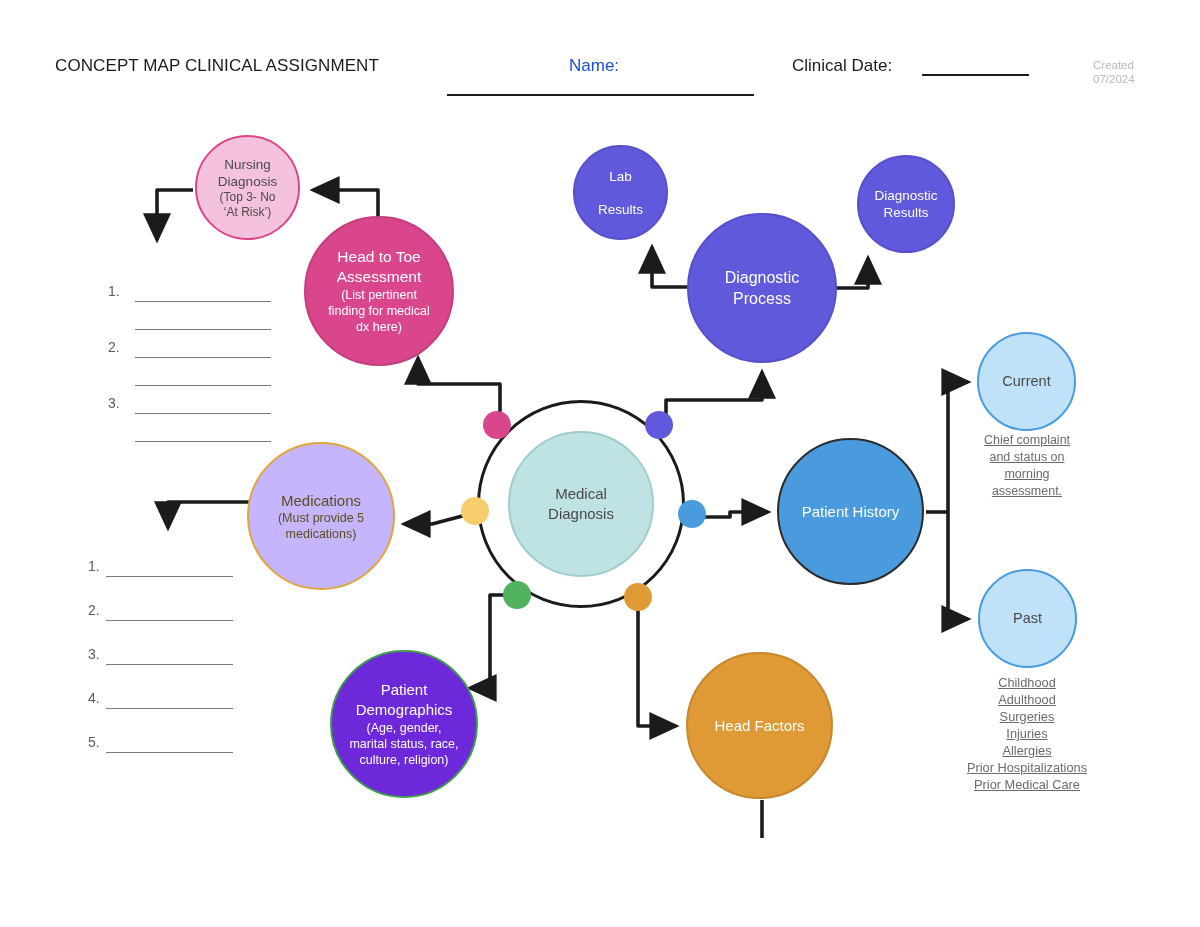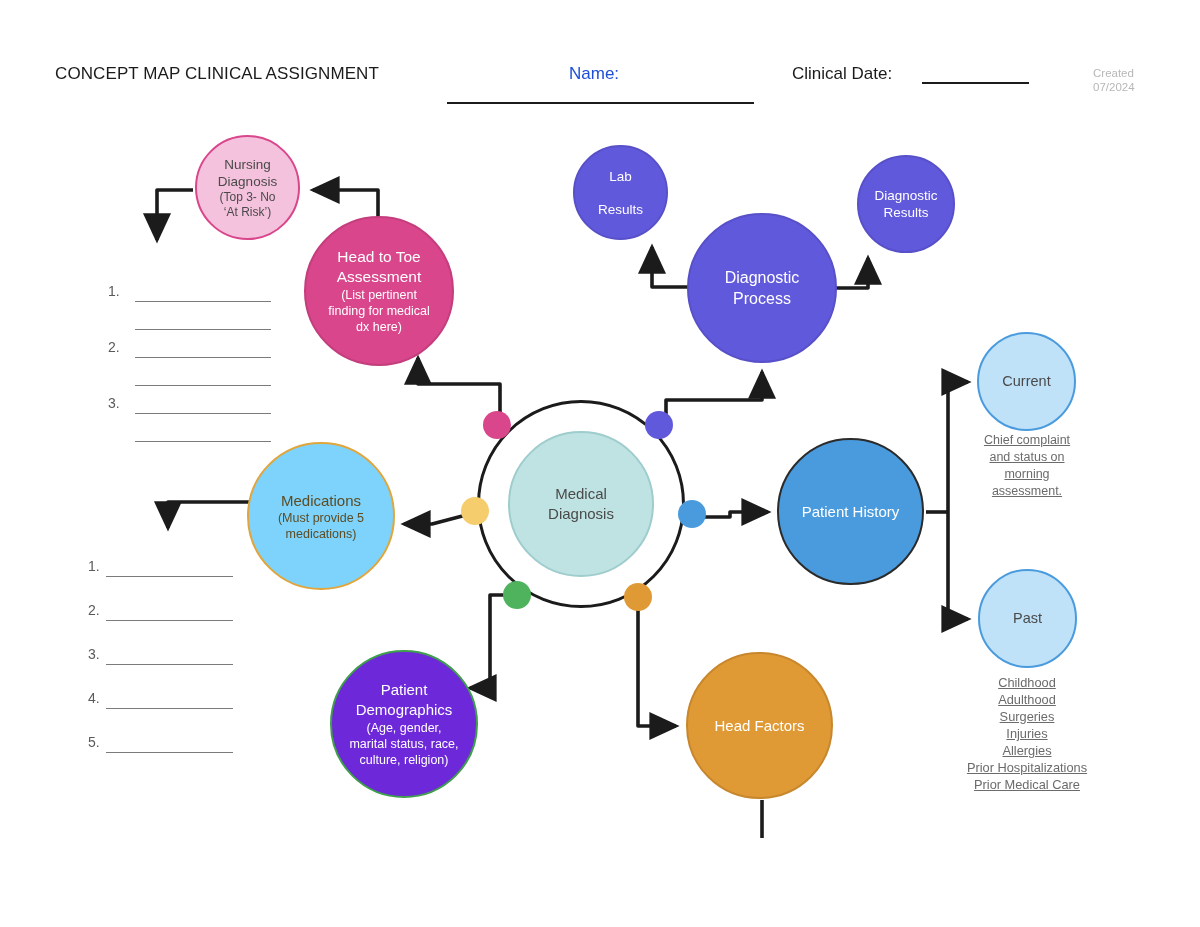--- a/index.html
+++ b/index.html
@@ -1,20 +1,20 @@
 <!DOCTYPE html>
 <html><head>
 <meta charset="utf-8">
 <style>
   html,body{margin:0;padding:0;background:#fff;}
   body{width:1200px;height:927px;position:relative;overflow:hidden;
        font-family:"Liberation Sans","DejaVu Sans",sans-serif;color:#3b3b3b;}
 
   
-  #header{position:absolute;left:0;top:8px;width:973px;height:110px;}
+  #header{position:absolute;left:0;top:0;width:973px;height:110px;}
   #doc-title{position:absolute;left:55px;top:56px;font-size:17px;letter-spacing:.1px;
              color:#1b1b1b;white-space:nowrap;}
   #name-label{position:absolute;left:569px;top:56px;font-size:17px;color:#1d4ed8;}
   #name-rule{position:absolute;left:447px;top:94px;width:307px;height:0;
              border-bottom:2px solid #1b1b1b;}
   #date-label{position:absolute;left:792px;top:56px;font-size:17px;color:#1b1b1b;}
   #date-rule{position:absolute;left:922px;top:74px;width:107px;height:0;
              border-bottom:2px solid #1b1b1b;}
   #created{position:absolute;left:1093px;top:58px;width:90px;font-size:11.5px;
            line-height:14px;color:#b7b7b7;}
@@ -41,21 +41,21 @@
   #node-lab .t1{font-size:13.5px;line-height:17px;}
 
   #node-dxproc{left:687px;top:213px;width:150px;height:150px;background:#6159dc;
                border:2px solid #5750c9;color:#fff;}
   #node-dxproc .t1{font-size:16px;line-height:21px;}
 
   #node-dxres{left:857px;top:155px;width:98px;height:98px;background:#6159dc;
               border:2px solid #5750c9;color:#fff;}
   #node-dxres .t1{font-size:13.5px;line-height:17px;}
 
-  #node-meds{left:247px;top:442px;width:148px;height:148px;background:#7dd3fc;
+  #node-meds{left:247px;top:442px;width:148px;height:148px;background:#c4b5fd;
              border:2px solid #e0a63c;color:#5d4c23;}
   #node-meds .t1{font-size:15px;line-height:19px;}
   #node-meds .t2{font-size:12.5px;line-height:16px;}
 
   #node-patienthistory{left:777px;top:438px;width:147px;height:147px;background:#4a9bde;
                        border:2px solid #2b2b2b;color:#fff;}
   #node-patienthistory .t1{font-size:15px;line-height:19px;}
 
   #node-current{left:977px;top:332px;width:99px;height:99px;background:#bfe2f8;
                 border:2px solid #4a9bde;color:#4a4a4a;}

